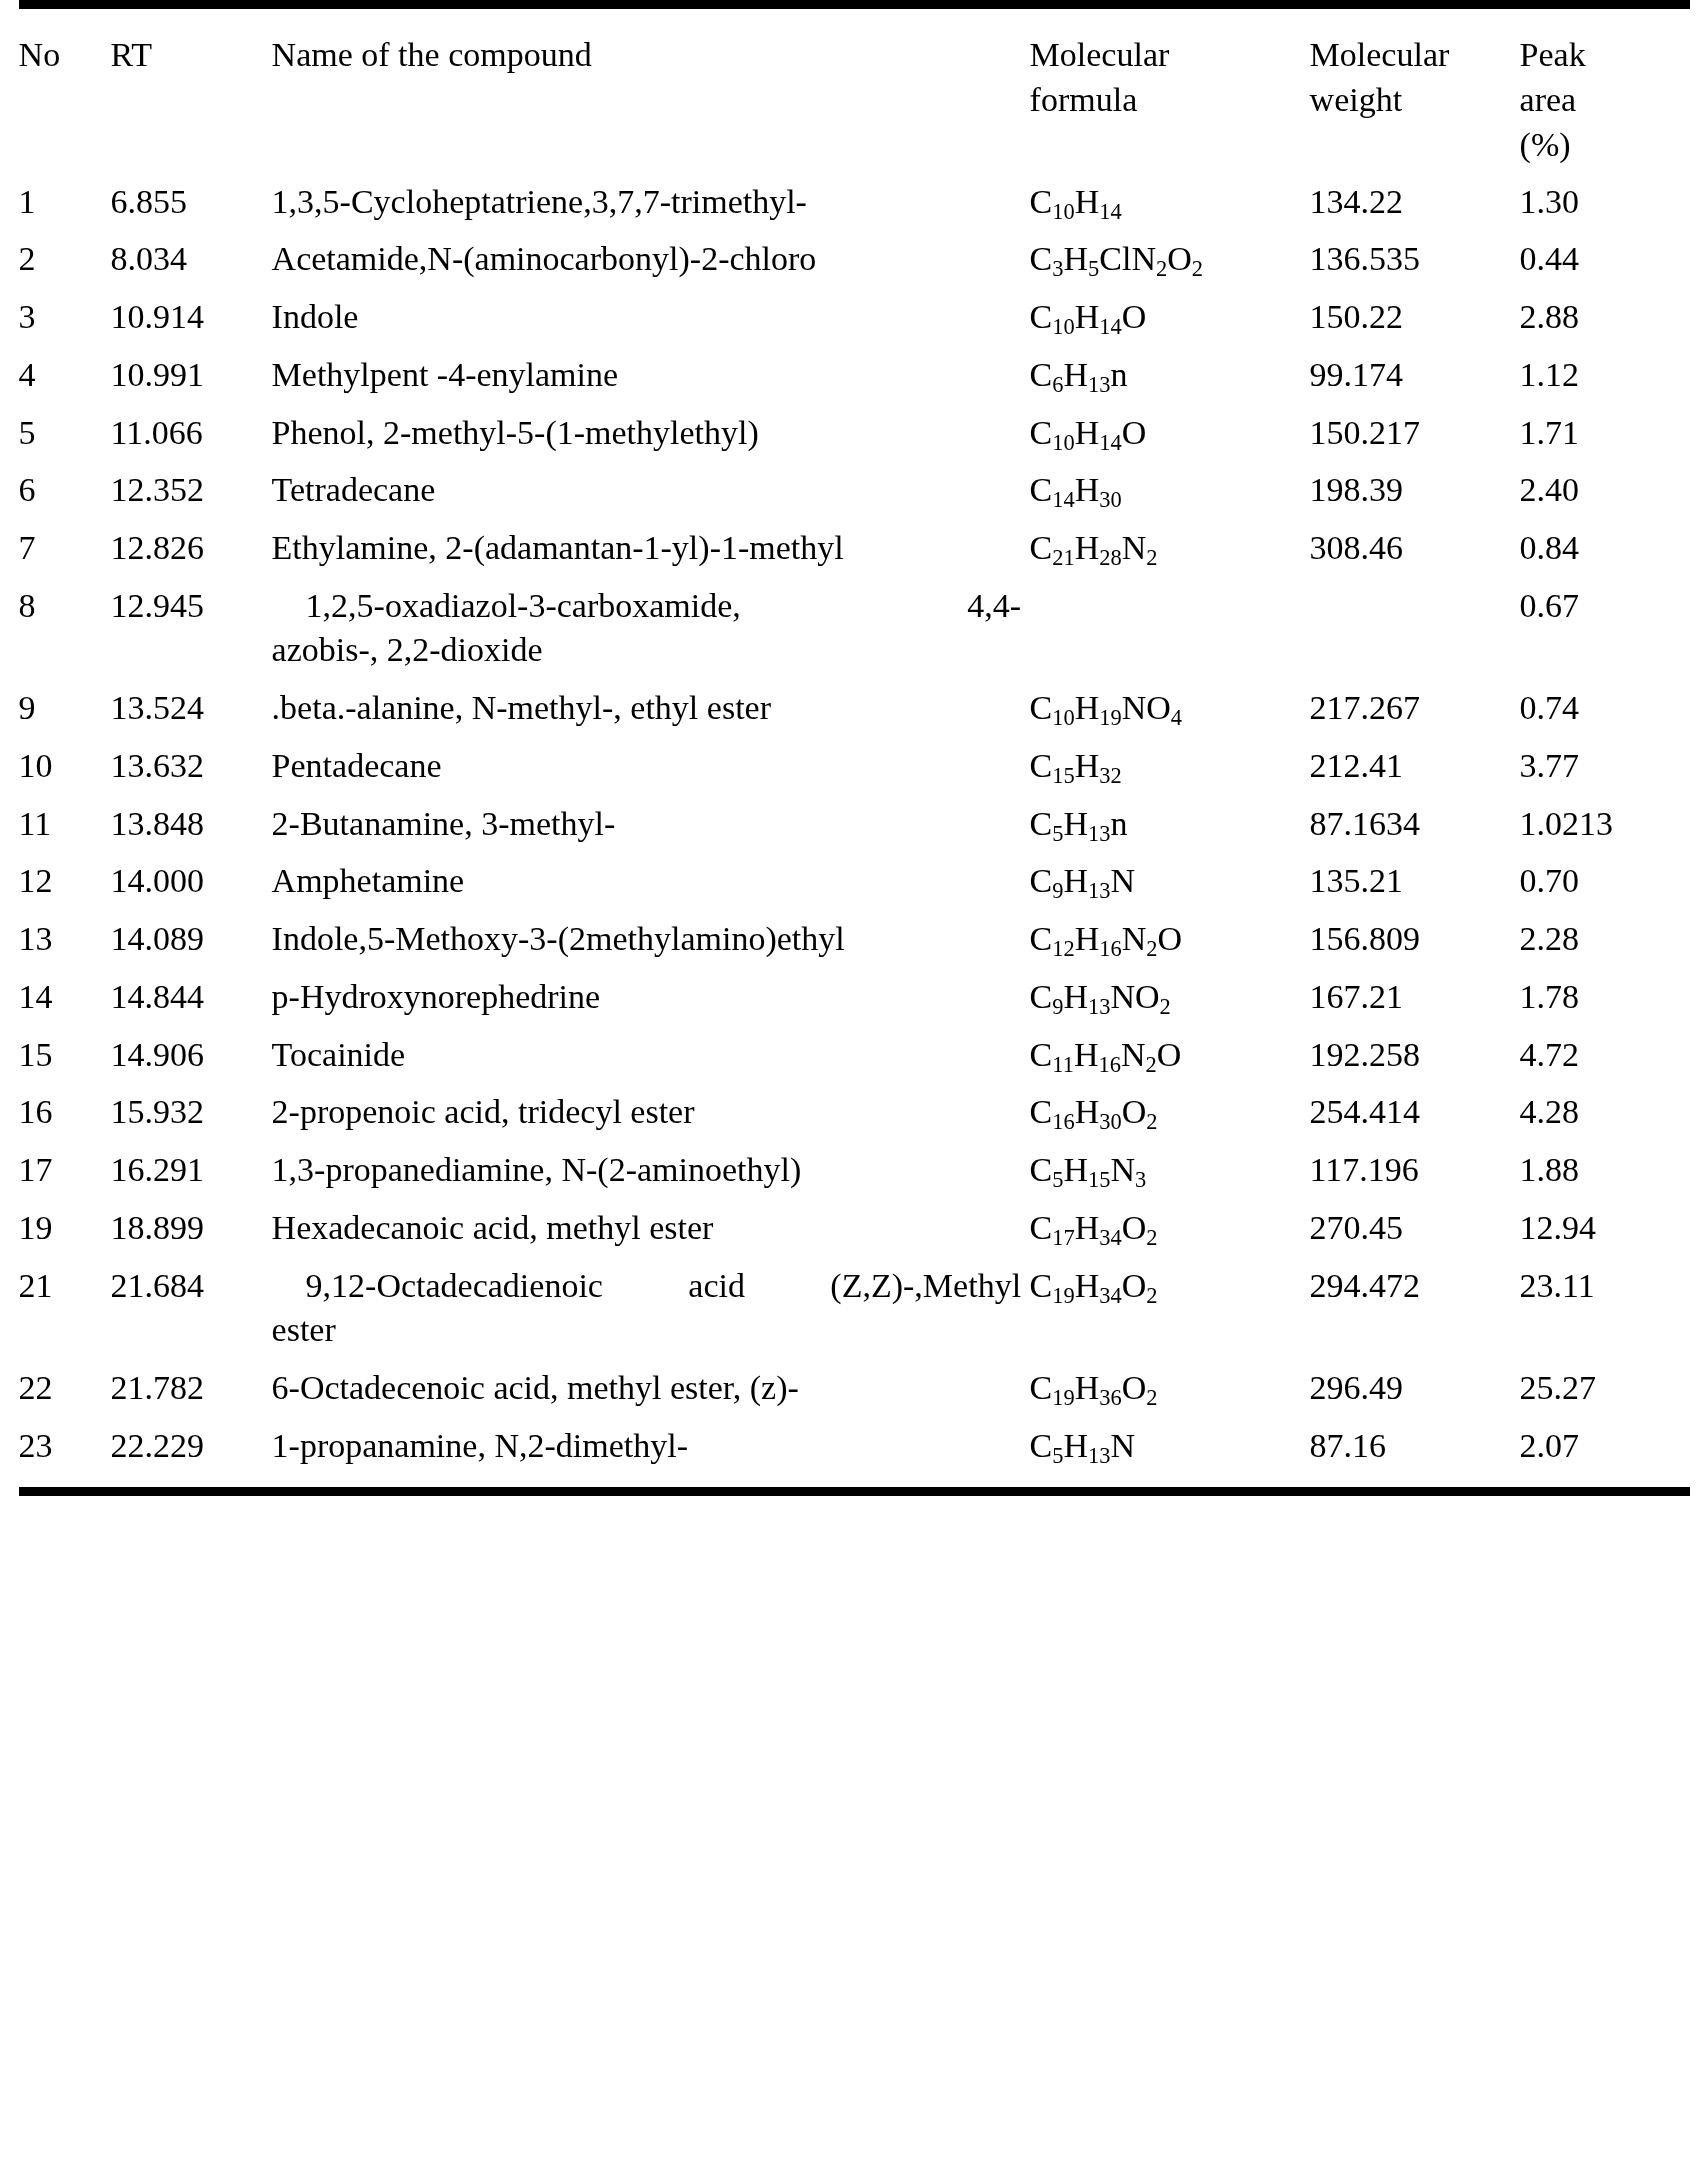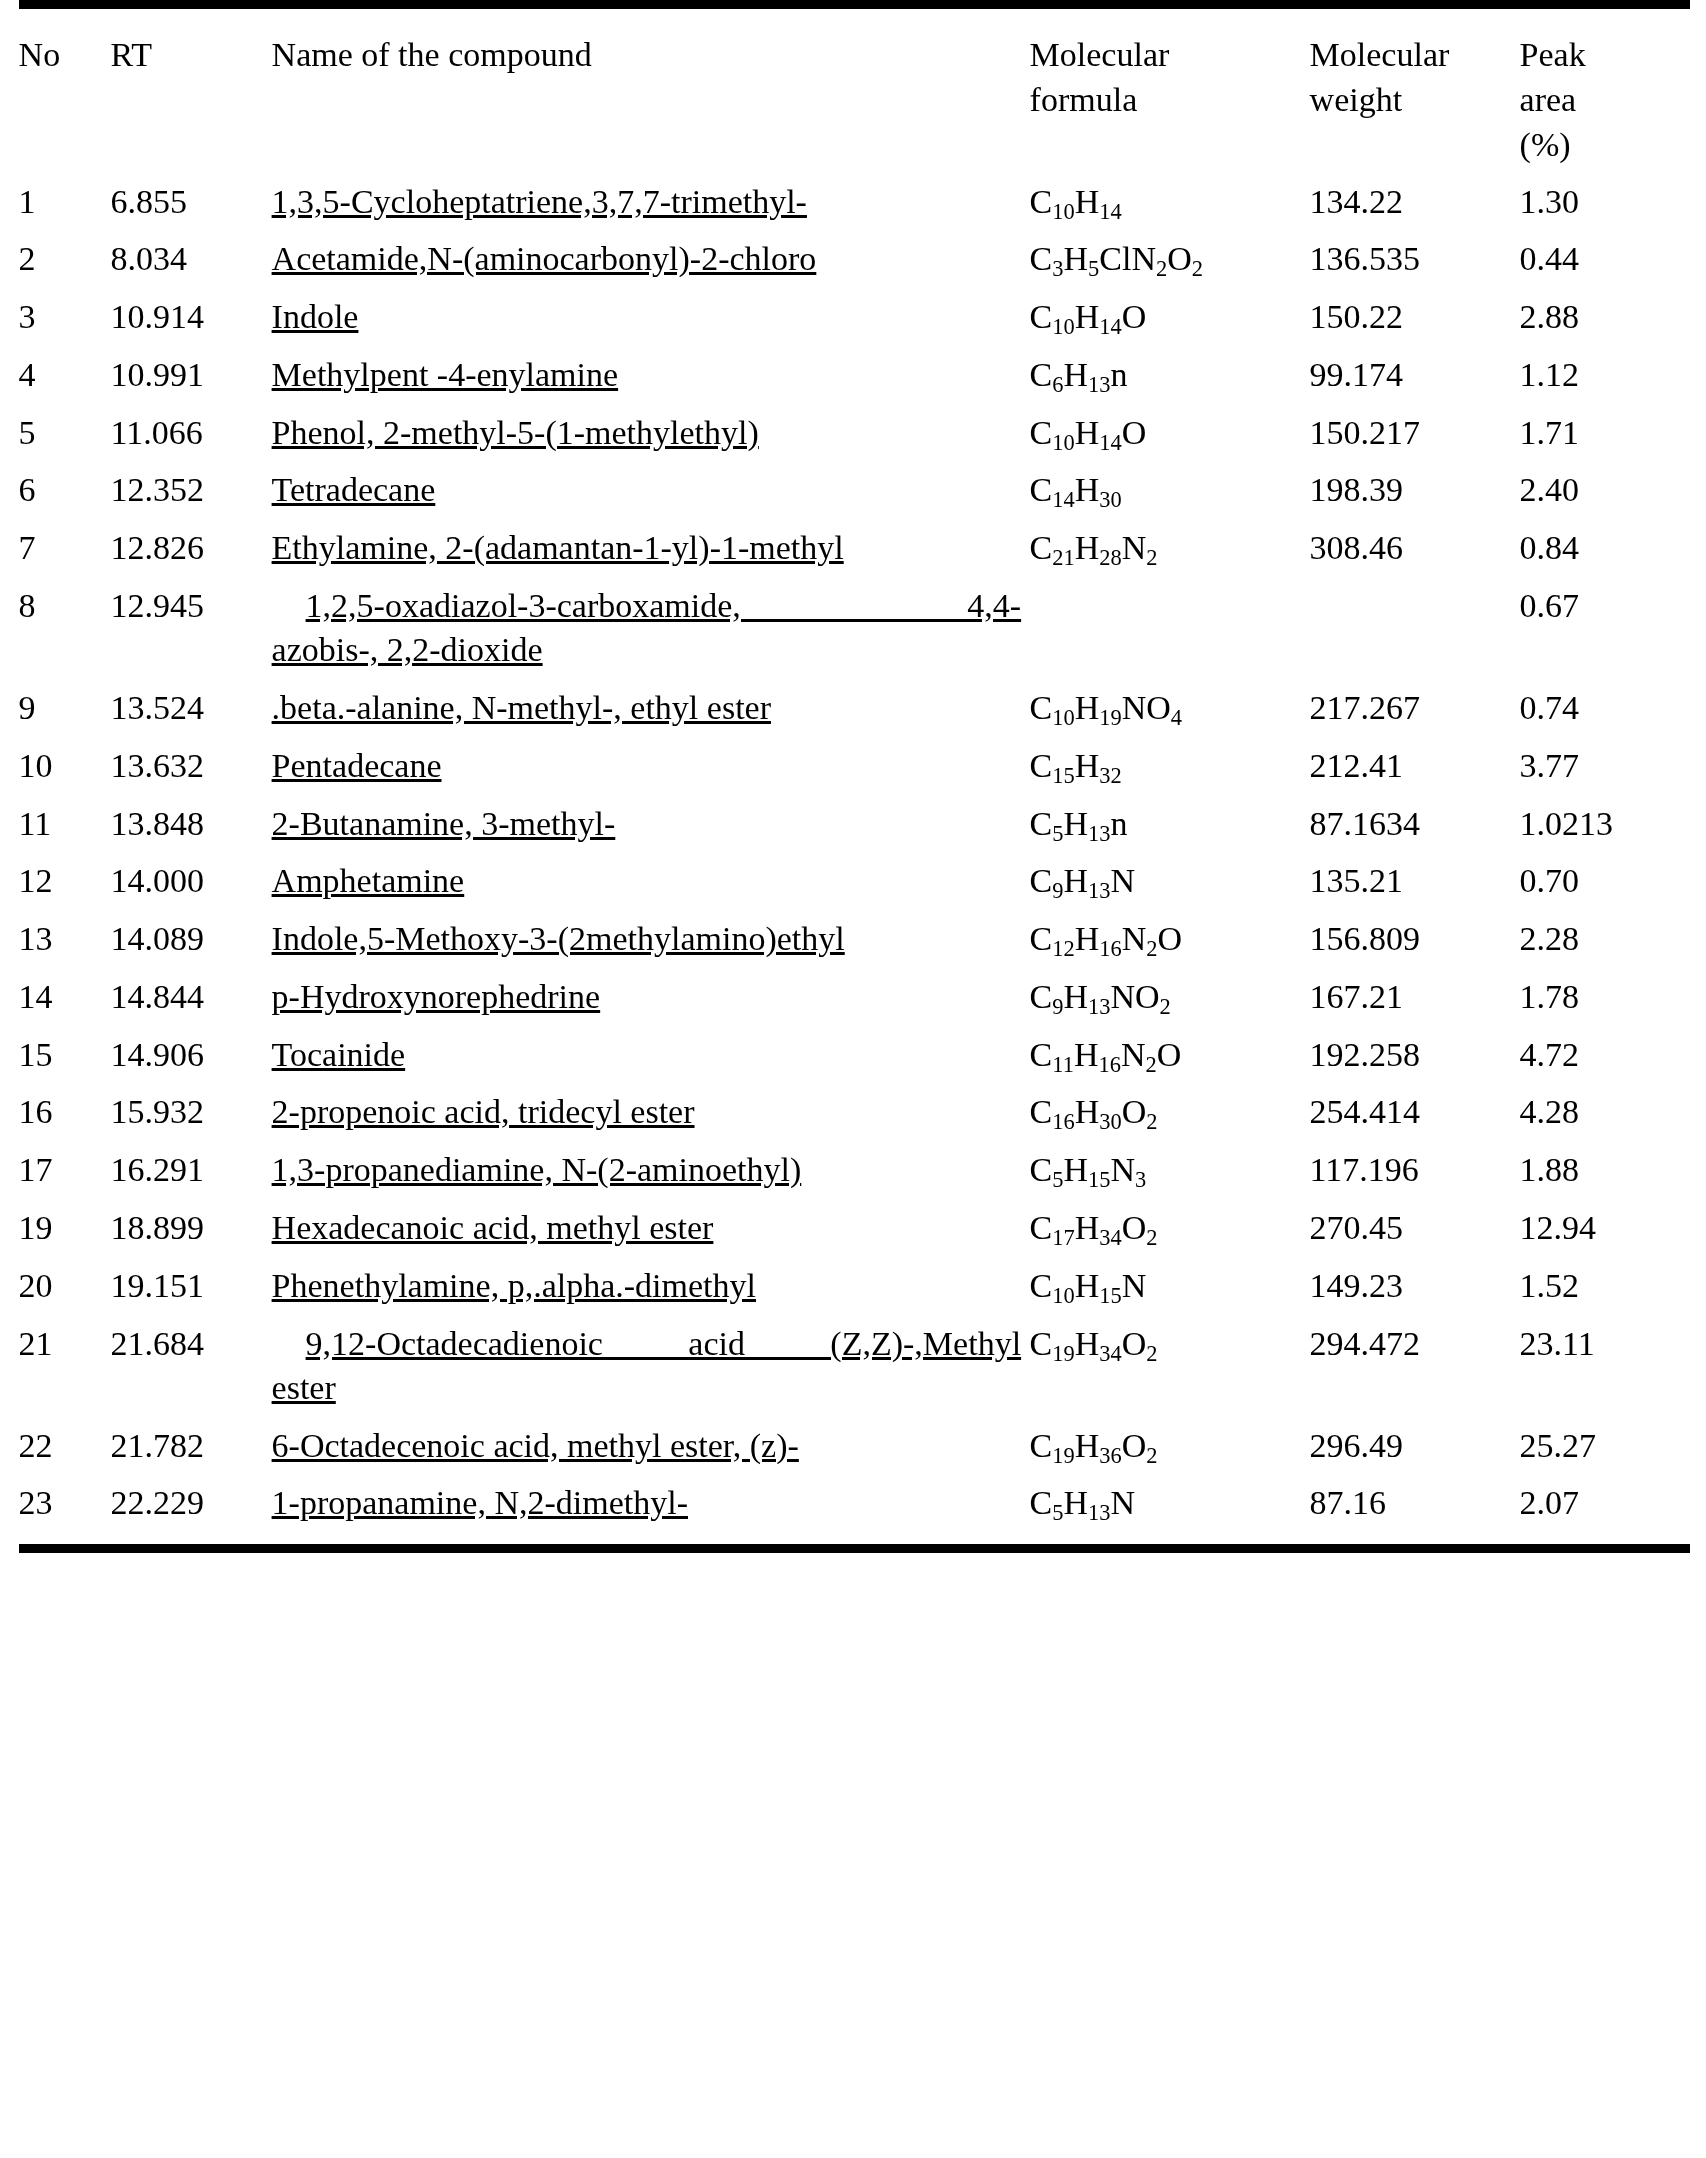--- a/index.html
+++ b/index.html
@@ -65,21 +65,20 @@
     vertical-align: top;
     text-align: left;
     padding: 6.8px 8.5px 6.8px 0;
     font-size: 34px;
     line-height: 1.30;
     white-space: nowrap;
   }
   tbody td.name {
     white-space: normal;
     word-spacing: normal;
-    text-decoration: underline;
   }
   tbody td.name.justify {
     text-align: justify;
     text-align-last: left;
   }
   tbody td.name.justify .ln1 {
     display: block;
     text-align: justify;
     text-align-last: justify;
     margin-left: 34px;
@@ -283,28 +282,20 @@
         </tr>
         <tr>
           <td class="no">19</td>
           <td class="rt">18.899</td>
           <td class="name">Hexadecanoic acid, methyl ester</td>
           <td class="formula">C<sub>17</sub>H<sub>34</sub>O<sub>2</sub></td>
           <td class="weight">270.45</td>
           <td class="peak">12.94</td>
         </tr>
         <tr>
-          <td class="no">20</td>
-          <td class="rt">19.151</td>
-          <td class="name">Phenethylamine, p,.alpha.-dimethyl</td>
-          <td class="formula">C<sub>10</sub>H<sub>15</sub>N</td>
-          <td class="weight">149.23</td>
-          <td class="peak">1.52</td>
-        </tr>
-        <tr>
           <td class="no">21</td>
           <td class="rt">21.684</td>
           <td class="name justify">
             <span class="ln1">9,12-Octadecadienoic acid (Z,Z)-,Methyl</span>
             <span class="ln2">ester</span>
           </td>
           <td class="formula">C<sub>19</sub>H<sub>34</sub>O<sub>2</sub></td>
           <td class="weight">294.472</td>
           <td class="peak">23.11</td>
         </tr>

